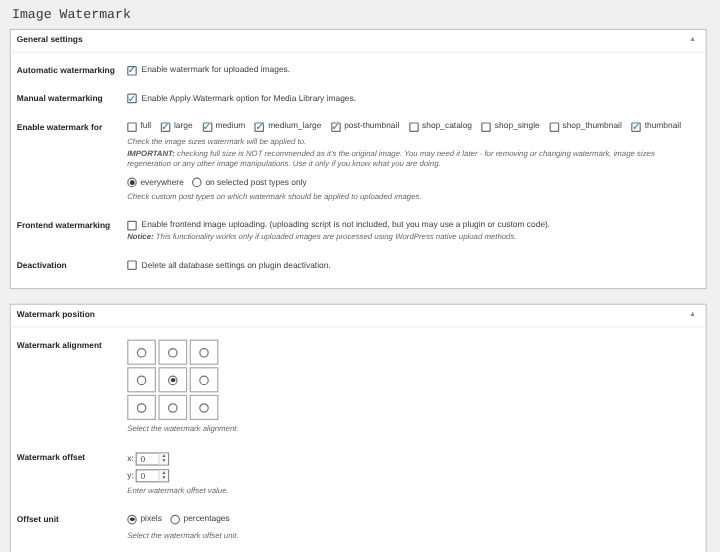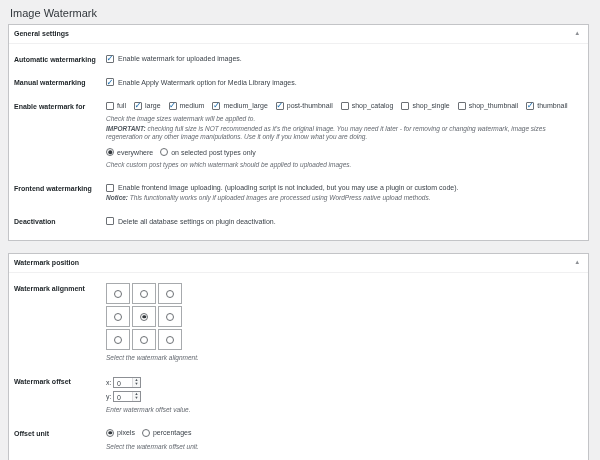--- a/index.html
+++ b/index.html
@@ -4,21 +4,21 @@
 <style>
   * { box-sizing: border-box; margin: 0; padding: 0; }
   html,body { width:600px; height:460px; }
   body {
     font-family: "Liberation Sans","DejaVu Sans",sans-serif;
     background:#f0f0f1; color:#3c434a; overflow:hidden;
   }
   .page { width:600px; height:460px; position:relative; }
   .page-title {
     font-size:11px; font-weight:500; color:#32373c;
-    padding:7px 0 4px 10px; line-height:13px;
+    padding:7px 0 4px 10px; line-height:13px;font-family:Liberation Mono, monospace;
   }
   .panel {
     background:#fff; border:1px solid #c3c4c7;
     margin:0 11px 12px 8px;
   }
   .panel-header {
     position:relative; padding:5px 18px 5px 5px;
     border-bottom:1px solid #f0f0f1;
     font-size:7px; font-weight:bold; color:#1d2327; line-height:8px;
     cursor:pointer;

